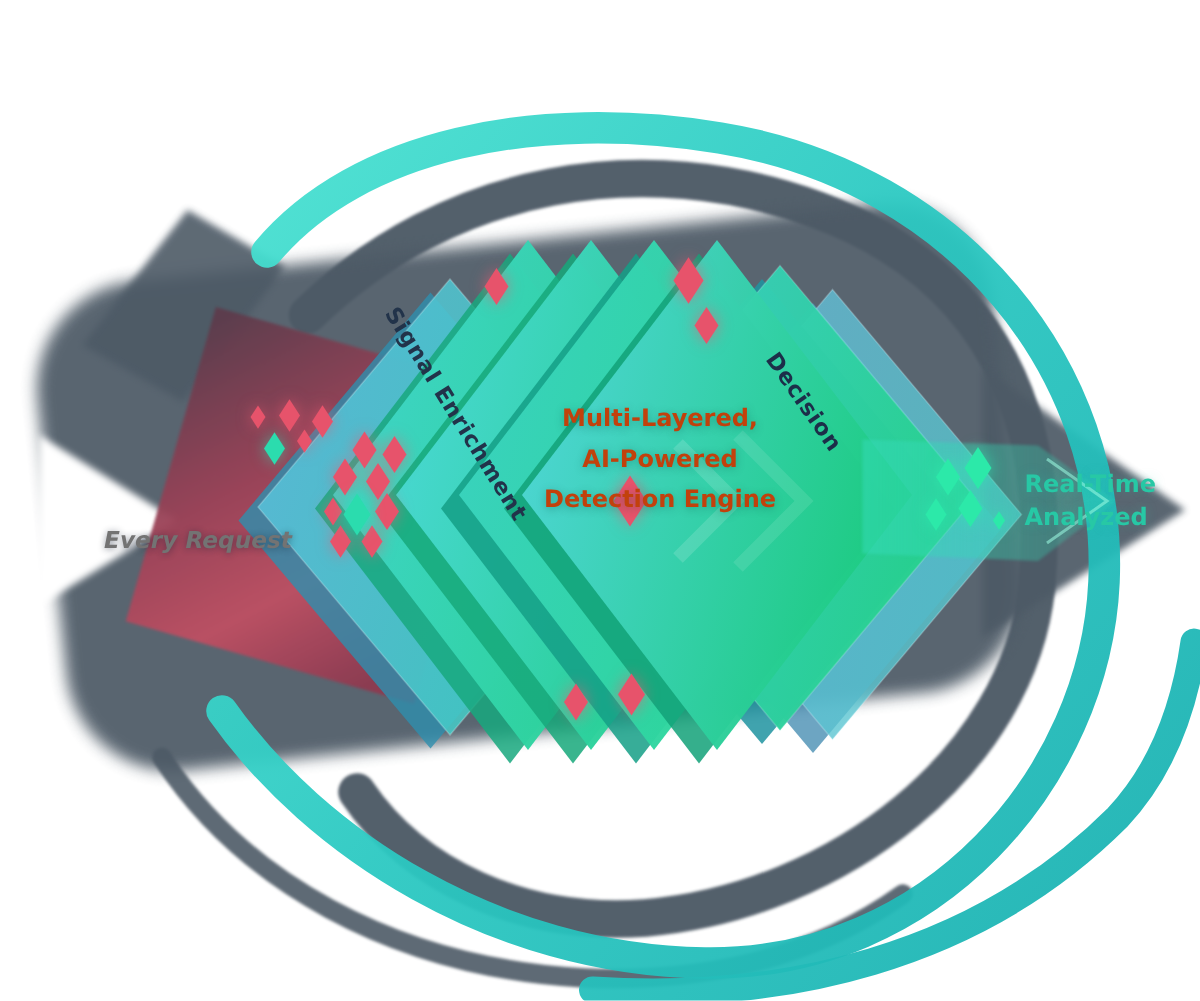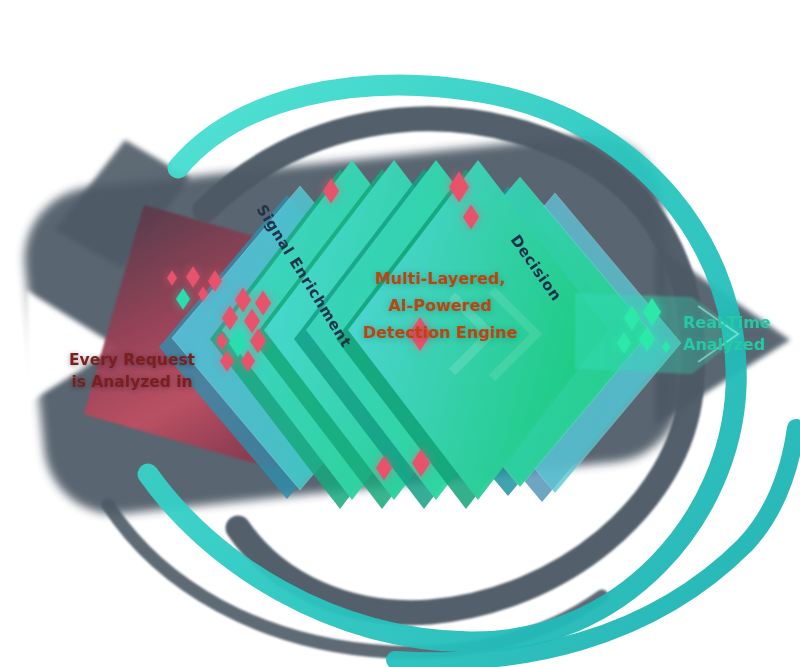--- a/index.html
+++ b/index.html
@@ -1,22 +1,22 @@
 <!DOCTYPE html>
 <html><head>
 <meta charset="utf-8">
 <style>
   html,body{margin:0;padding:0;background:#ffffff;}
   #stage{position:relative;width:800px;height:667px;overflow:hidden;
          font-family:"DejaVu Sans","Liberation Sans",sans-serif;}
   #stage svg{position:absolute;left:0;top:0;}
   .lbl{position:absolute;font-weight:700;z-index:5;}
   .lbl .ln{display:block;}
-  #lbl-input{left:52px;top:350px;width:160px;text-align:center;color:#7f1d1d;
-             font-size:15.5px;line-height:1.4;text-shadow:0 1px 5px rgba(20,30,50,.45);}
+  #lbl-input{left:52px;top:350px;width:160px;text-align:center;color:#737373;
+             font-size:15.5px;line-height:1.4;text-shadow:0 1px 5px rgba(20,30,50,.45);font-style:italic;}
   #lbl-engine{left:340px;top:265px;width:200px;text-align:center;color:#c2410c;
               font-size:16px;line-height:1.7;text-shadow:0 1px 6px rgba(0,80,70,.35);}
   #lbl-signal{left:304px;top:276px;transform:translate(-50%,-50%) rotate(58deg);
               color:#22334a;font-size:15px;letter-spacing:.6px;white-space:nowrap;}
   #lbl-decision{left:536px;top:268px;transform:translate(-50%,-50%) rotate(55deg);
               color:#1c2e49;font-size:15px;letter-spacing:.6px;white-space:nowrap;}
   #lbl-response{left:683px;top:312px;color:#27c8a5;font-size:16px;line-height:1.35;
               text-shadow:0 0 8px rgba(40,200,170,.25);}
   .soft{filter:blur(5px);}
   .soft2{filter:blur(2.5px);}
@@ -164,21 +164,20 @@
         <polygon points="632,305.6 640,318 632,330.4 624,318" fill="#2ce9a9"></polygon>
         <polygon points="652,298.05 661,312 652,325.95 643,312" fill="#2ce9a9"></polygon>
         <polygon points="624,332.15 631,343 624,353.85 617,343" fill="#2ce9a9"></polygon>
         <polygon points="647,326.6 655,339 647,351.4 639,339" fill="#2ce9a9"></polygon>
         <polygon points="666,340.8 670,347 666,353.2 662,347" fill="#2ce9a9"></polygon>
       </g>
 </svg>
 
 <div class="lbl" id="lbl-input">
   <span class="ln">Every Request</span>
-  <span class="ln">is Analyzed in</span>
 </div>
 
 <div class="lbl" id="lbl-signal">Signal Enrichment</div>
 
 <div class="lbl" id="lbl-engine">
   <span class="ln">Multi-Layered,</span>
   <span class="ln">AI-Powered</span>
   <span class="ln">Detection Engine</span>
 </div>
 

